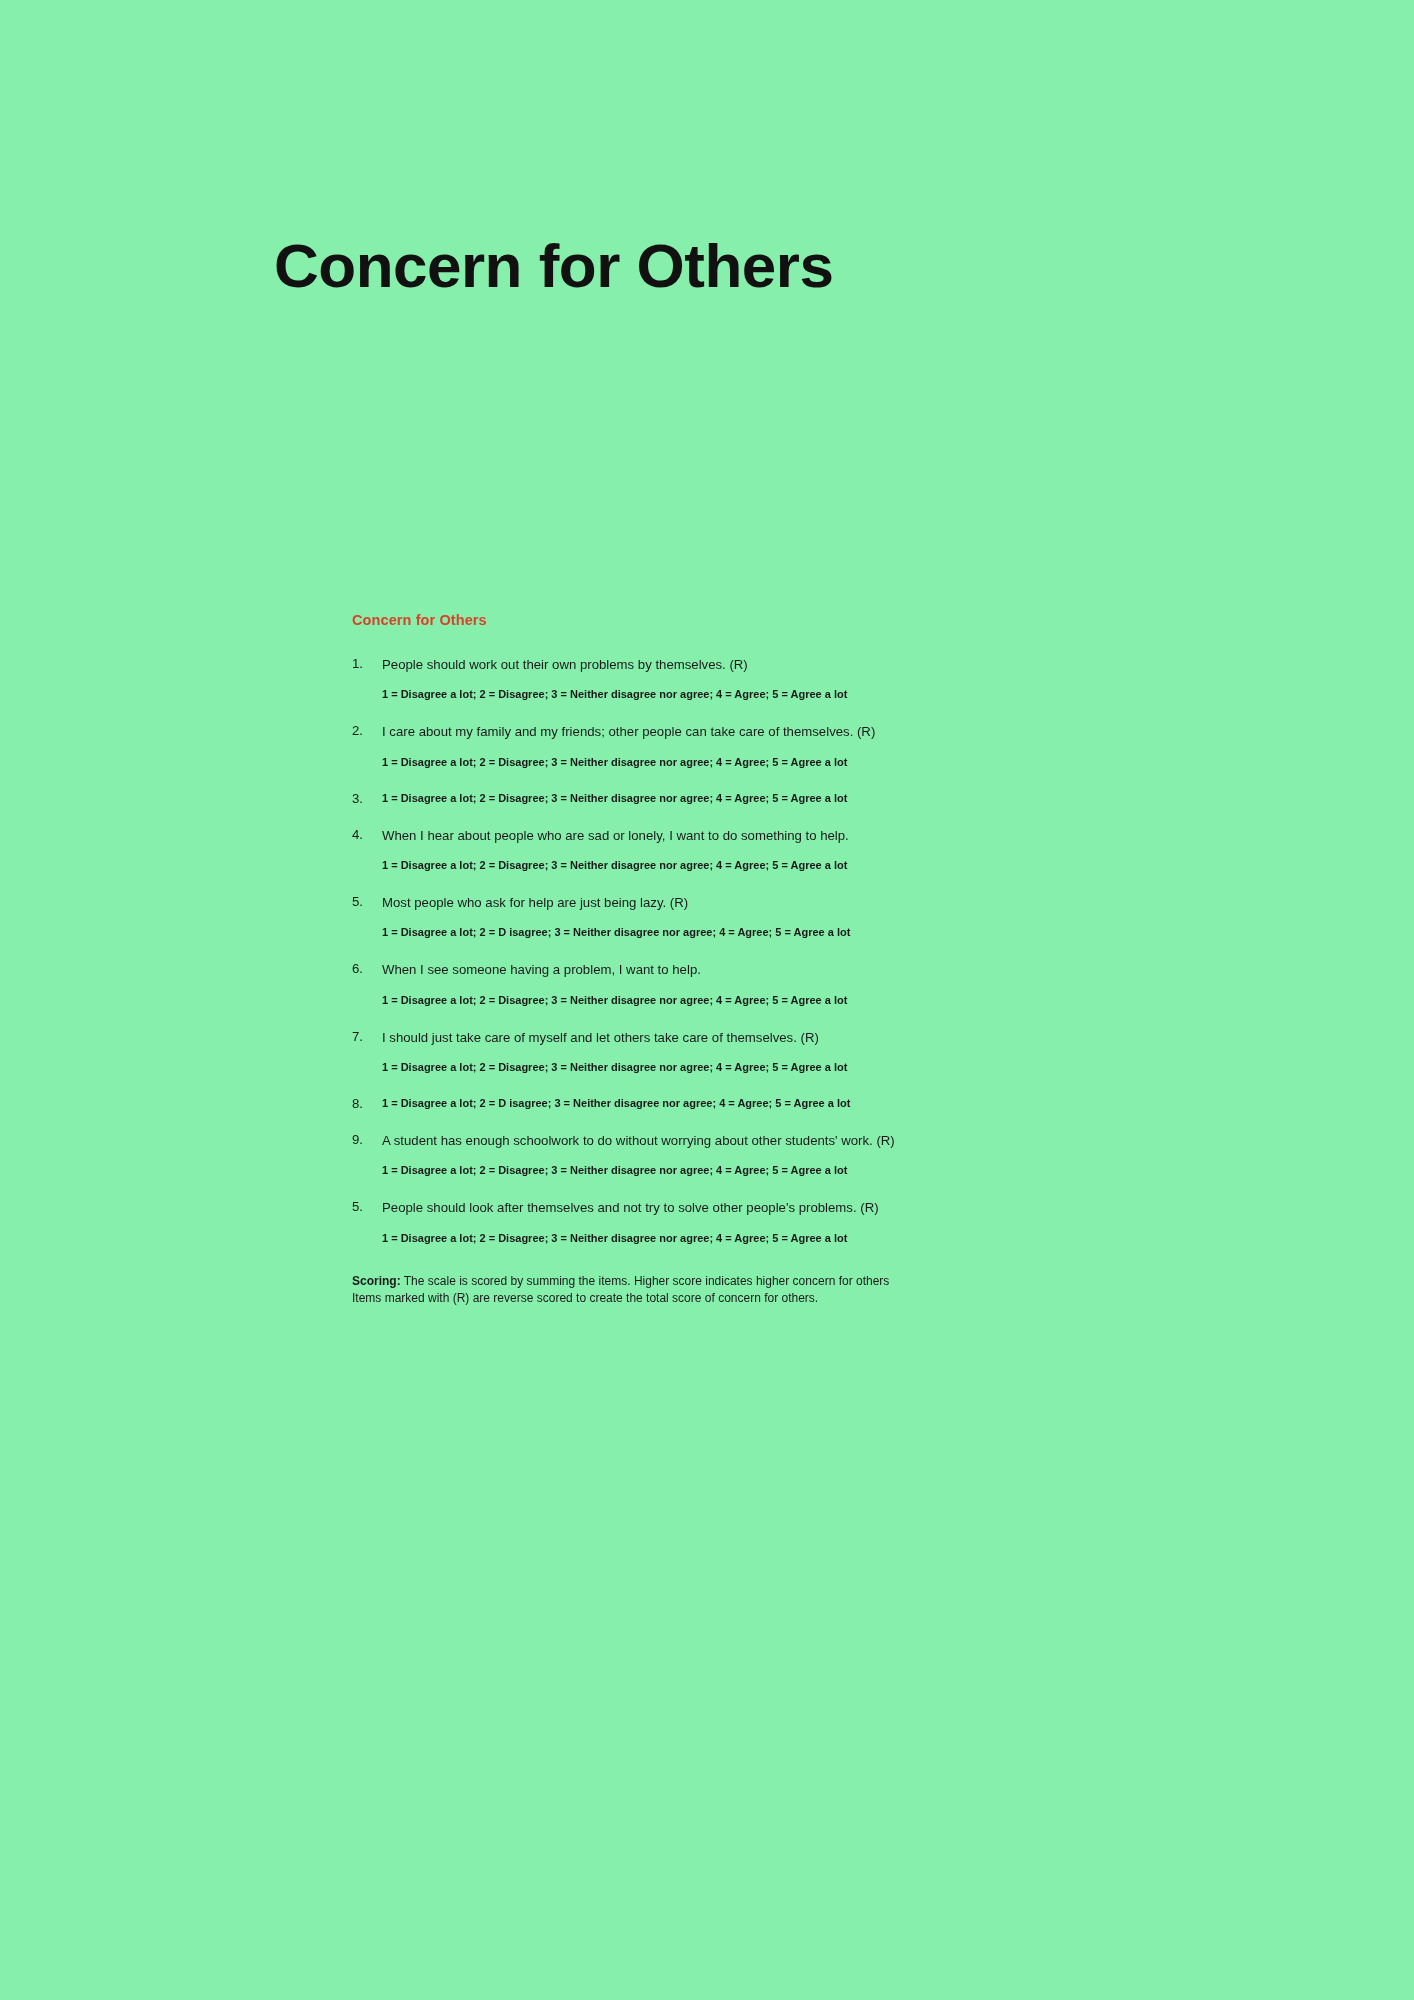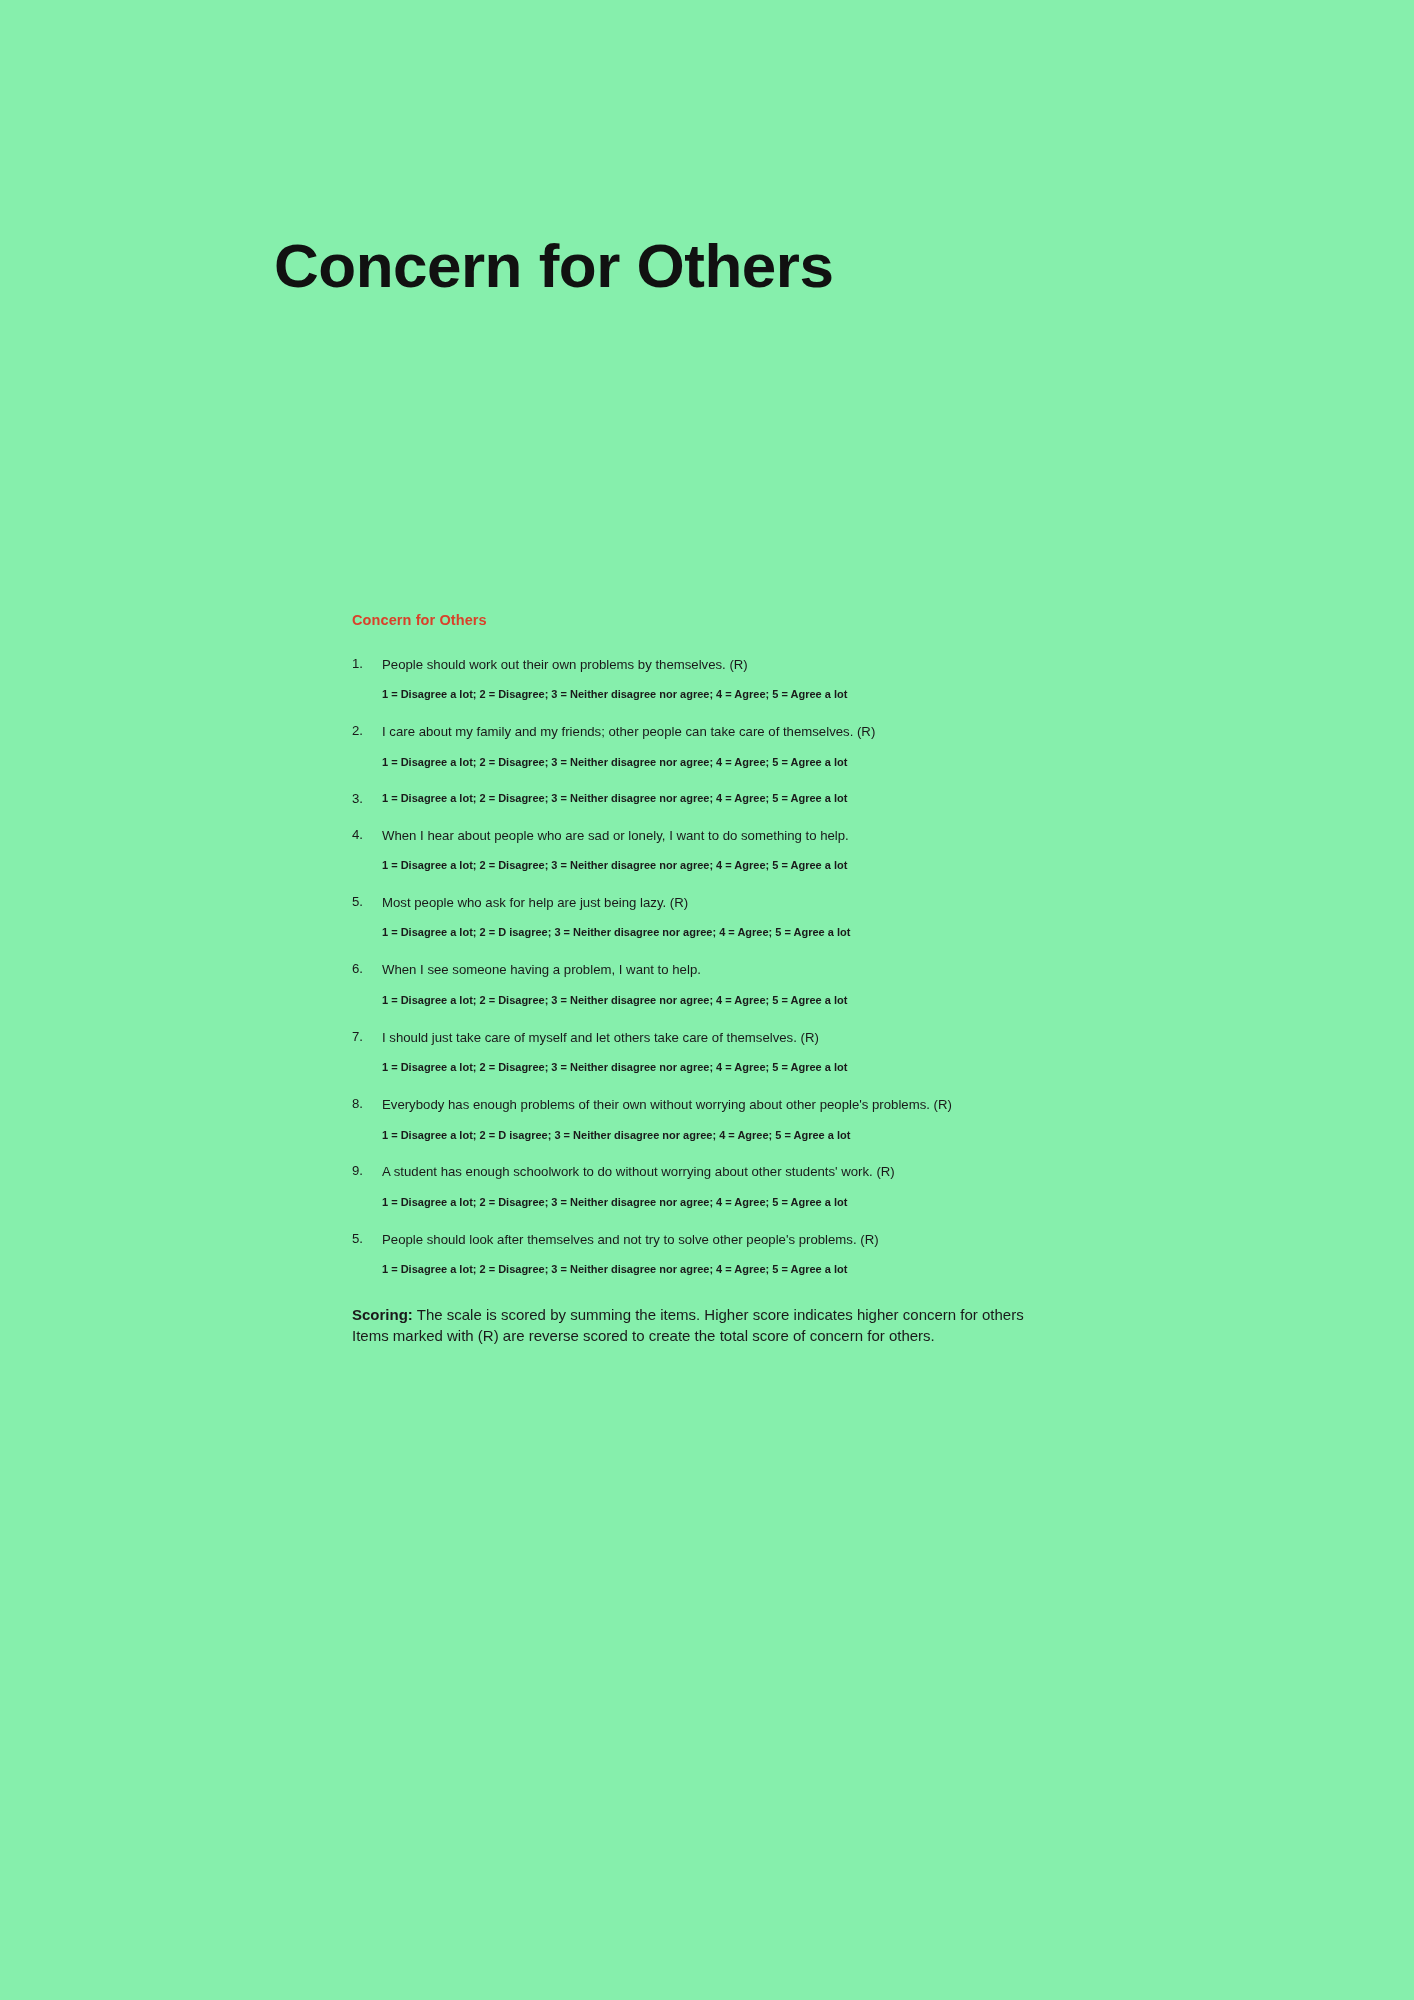--- a/index.html
+++ b/index.html
@@ -79,21 +79,21 @@
   .item-anchor {
     font-size: 11px;
     line-height: 1.45;
     color: #1a1a1a;
     margin-top: 14px;
     font-weight: bold;
   }
 
   .scoring {
     margin-top: 26px;
-    font-size: 15px;
+    font-size: 12px;
     line-height: 1.42;
     color: #1a1a1a;
     width: 700px;
   }
   .scoring b {
     font-weight: bold;
   }
 </style>
 </head>
 <body>
@@ -144,21 +144,20 @@
       </li>
 
       <li class="item">
         <span class="item-num">7.</span>
         <div class="item-text">I should just take care of myself and let others take care of themselves. (R)</div>
         <div class="item-anchor">1 = Disagree a lot; 2 = Disagree; 3 = Neither disagree nor agree; 4 = Agree; 5 = Agree a lot</div>
       </li>
 
       <li class="item">
         <span class="item-num">8.</span>
-        <div class="item-text">Everybody has enough problems of their own without worrying about other people's problems. (R)</div>
         <div class="item-anchor">1 = Disagree a lot; 2 = D isagree; 3 = Neither disagree nor agree; 4 = Agree; 5 = Agree a lot</div>
       </li>
 
       <li class="item">
         <span class="item-num">9.</span>
         <div class="item-text">A student has enough schoolwork to do without worrying about other students' work. (R)</div>
         <div class="item-anchor">1 = Disagree a lot; 2 = Disagree; 3 = Neither disagree nor agree; 4 = Agree; 5 = Agree a lot</div>
       </li>
 
       <li class="item">

